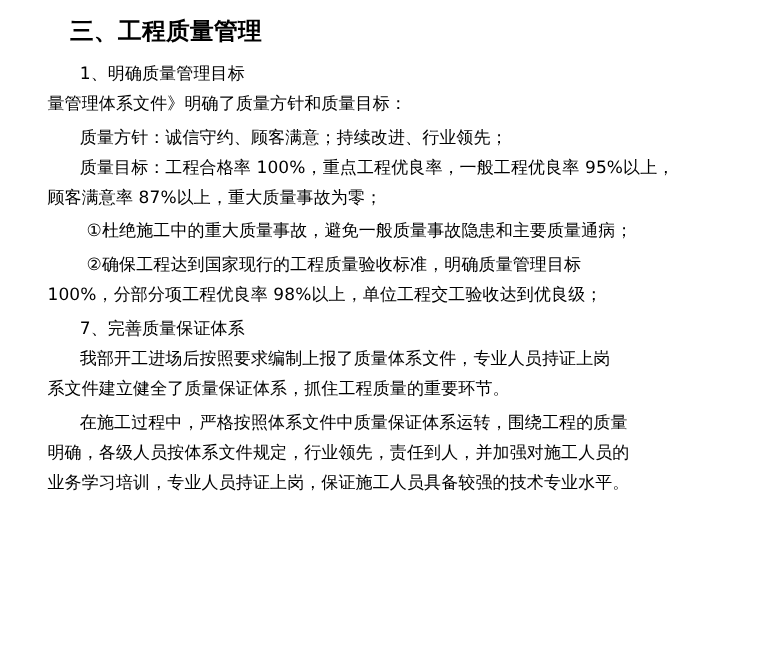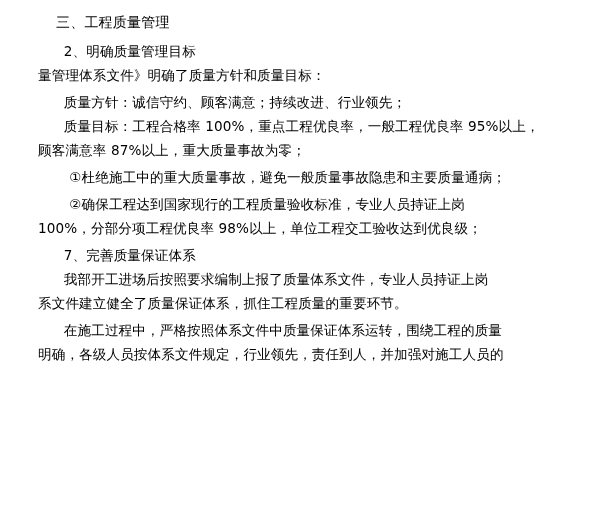--- a/index.html
+++ b/index.html
@@ -15,22 +15,22 @@
     color: #000000;
   }
   .page {
     width: 610px;
     height: 530px;
     box-sizing: border-box;
     padding: 8px 22px 0 38px;
     position: relative;
   }
   .heading {
-    font-size: 14px;
-    font-weight: normal;
+    font-size: 19px;
+    font-weight: bold;
     line-height: 1.45;
     margin: 4px 0 8px 18px;
     letter-spacing: 0.2px;
   }
   .para {
     font-size: 13.6px;
     line-height: 1.62;
     margin: 0 0 3px 0;
     text-align: justify;
     text-justify: inter-ideograph;
@@ -41,26 +41,27 @@
   .noindent { text-indent: 0; }
   .tight { margin-bottom: 2px; }
   .spaced { margin-bottom: 5px; }
 </style>
 </head>
 <body>
 
 <div class="page">
   <div class="heading">三、工程质量管理</div>
 
-  <p class="para indent1 tight">2、明确质量管理目标</p>
+  <p class="para indent1 tight">1、明确质量管理目标</p>
   <p class="para noindent spaced">量管理体系文件》明确了质量方针和质量目标：</p>
   <p class="para indent1 tight">质量方针：诚信守约、顾客满意；持续改进、行业领先；</p>
   <p class="para indent1 tight">质量目标：工程合格率 100%，重点工程优良率，一般工程优良率 95%以上，</p>
   <p class="para noindent spaced">顾客满意率 87%以上，重大质量事故为零；</p>
   <p class="para indent2 spaced">①杜绝施工中的重大质量事故，避免一般质量事故隐患和主要质量通病；</p>
-  <p class="para indent2 tight">②确保工程达到国家现行的工程质量验收标准，专业人员持证上岗</p>
+  <p class="para indent2 tight">②确保工程达到国家现行的工程质量验收标准，明确质量管理目标</p>
   <p class="para noindent spaced">100%，分部分项工程优良率 98%以上，单位工程交工验收达到优良级；</p>
   <p class="para indent1 tight">7、完善质量保证体系</p>
   <p class="para indent1 tight">我部开工进场后按照要求编制上报了质量体系文件，专业人员持证上岗</p>
   <p class="para noindent spaced">系文件建立健全了质量保证体系，抓住工程质量的重要环节。</p>
   <p class="para indent1 tight">在施工过程中，严格按照体系文件中质量保证体系运转，围绕工程的质量</p>
   <p class="para noindent tight">明确，各级人员按体系文件规定，行业领先，责任到人，并加强对施工人员的</p>
+  <p class="para noindent tight">业务学习培训，专业人员持证上岗，保证施工人员具备较强的技术专业水平。</p>
 </div>
 
 </body></html>

